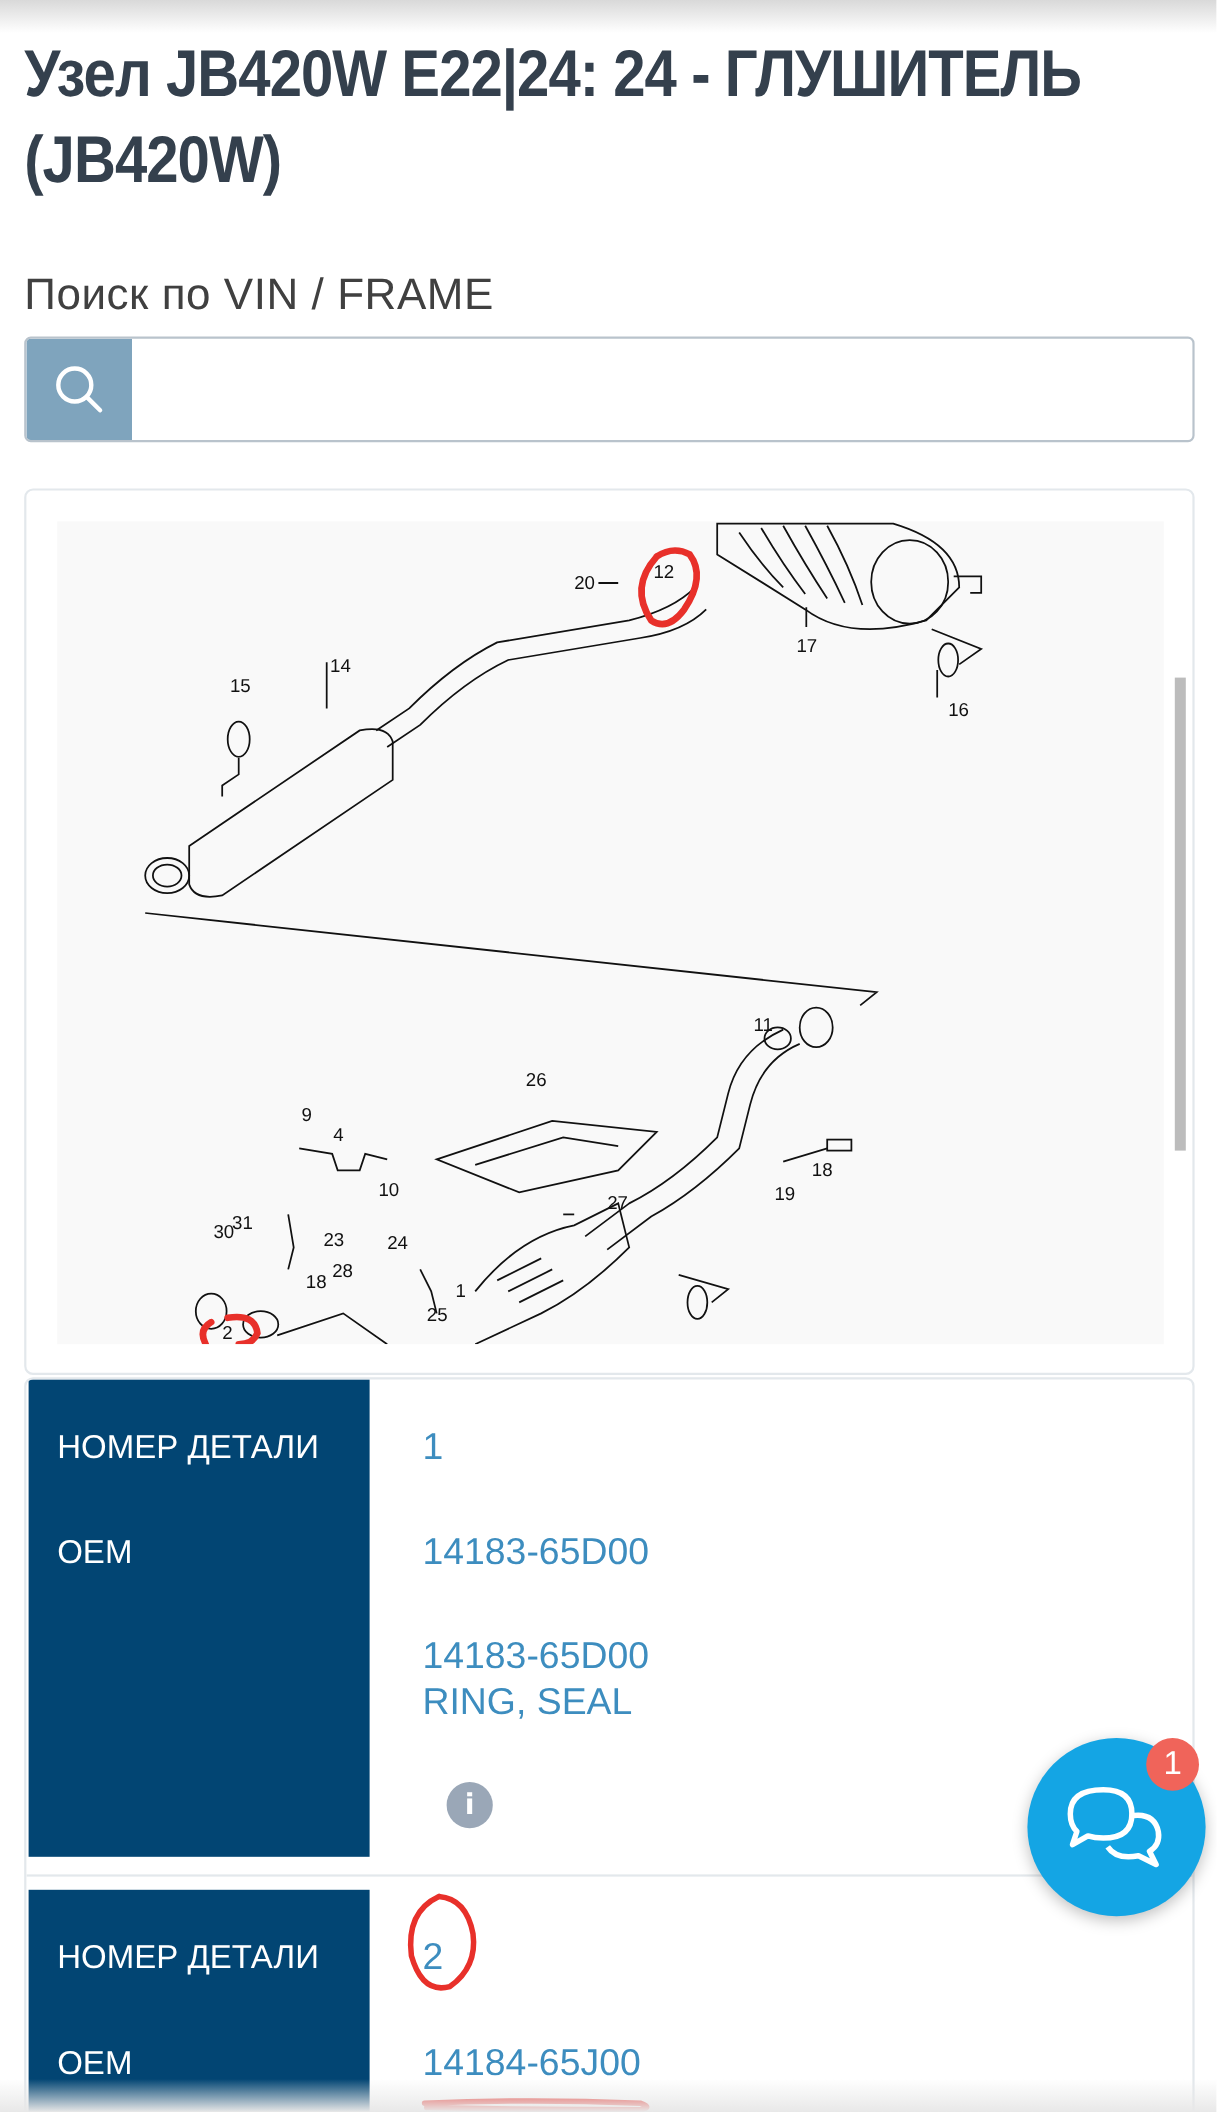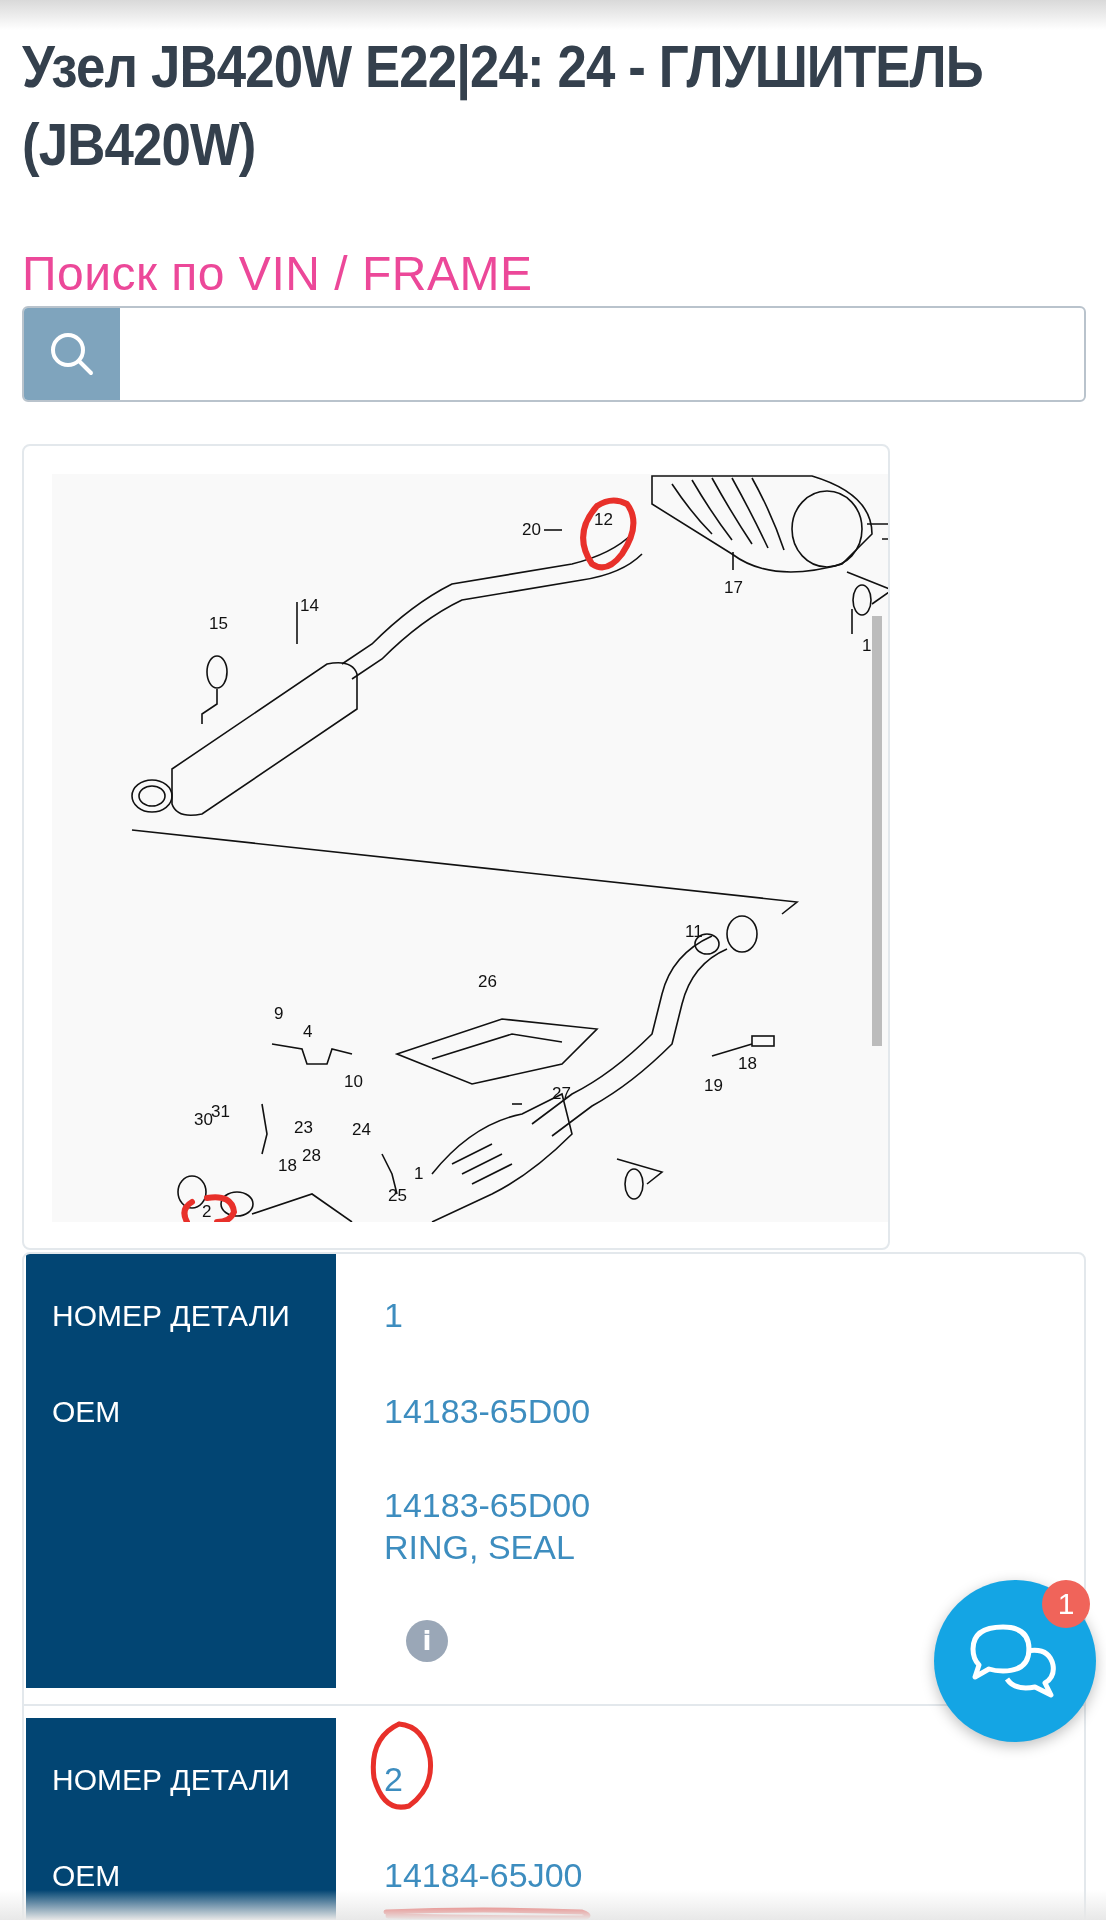--- a/index.html
+++ b/index.html
@@ -6,30 +6,30 @@
   html, body { width: 1106px; height: 1920px; overflow: hidden; background: #ffffff; }
   body { font-family: "Liberation Sans", "DejaVu Sans", sans-serif; color: #34404d; position: relative; }
 
   .top-shadow { position: absolute; left: 0; top: 0; width: 1106px; height: 30px;
     background: linear-gradient(#d9d9d9, rgba(255,255,255,0)); }
 
   .page-title { position: absolute; left: 22px; top: 28px; width: 1070px;
     font-family: "Liberation Sans", sans-serif; font-weight: 700; font-size: 60px;
     line-height: 78px; color: #34404d; letter-spacing: -1px; transform: scaleX(0.88); transform-origin: left top; width: 1200px; }
 
-  .search-label { position: absolute; left: 22px; top: 246px; font-size: 48px; color: #ec4899; letter-spacing: 0.5px; }
+  .search-label { position: absolute; left: 22px; top: 246px; font-size: 40px; color: #404040; letter-spacing: 0.5px; }
 
   .search-box { position: absolute; left: 22px; top: 306px; width: 1064px; height: 96px;
     border: 2px solid #b9c3cc; border-radius: 6px; background: #fff; display: flex; overflow: hidden; }
   .search-input { flex: 1; border: none; outline: none; font-family: "Liberation Sans", sans-serif;
     font-size: 36px; padding-left: 36px; color: #34404d; background: transparent; }
   .search-input::placeholder { color: #a3acb5; }
   .search-btn { width: 96px; height: 100%; background: #7fa4bd; display: flex; align-items: center; justify-content: center; border: none; cursor: pointer; }
 
-  .diagram-card { position: absolute; left: 22px; top: 444px; width: 868px; height: 806px;
+  .diagram-card { position: absolute; left: 22px; top: 444px; width: 1064px; height: 806px;
     border: 2px solid #e3e8ec; border-radius: 8px; background: #fff; overflow: hidden; }
   .diagram-area { position: absolute; left: 28px; top: 28px; width: 1006px; height: 748px; background: #f9f9f9; overflow: hidden; }
   .diagram-scroll { position: absolute; right: 6px; top: 170px; width: 10px; height: 430px; background: #bcbcbc; }
 
   .callout { position: absolute; font-family: "Liberation Sans", sans-serif; font-size: 17px; color: #111; }
 
   .parts-card { position: absolute; left: 22px; top: 1252px; width: 1064px; height: 700px;
     border: 2px solid #e3e8ec; border-radius: 8px; background: #fff; overflow: hidden; }
   .part-block { position: absolute; left: 0; width: 1064px; }
   .label-col { position: absolute; left: 2px; top: 0; width: 310px; background: #024573; }

